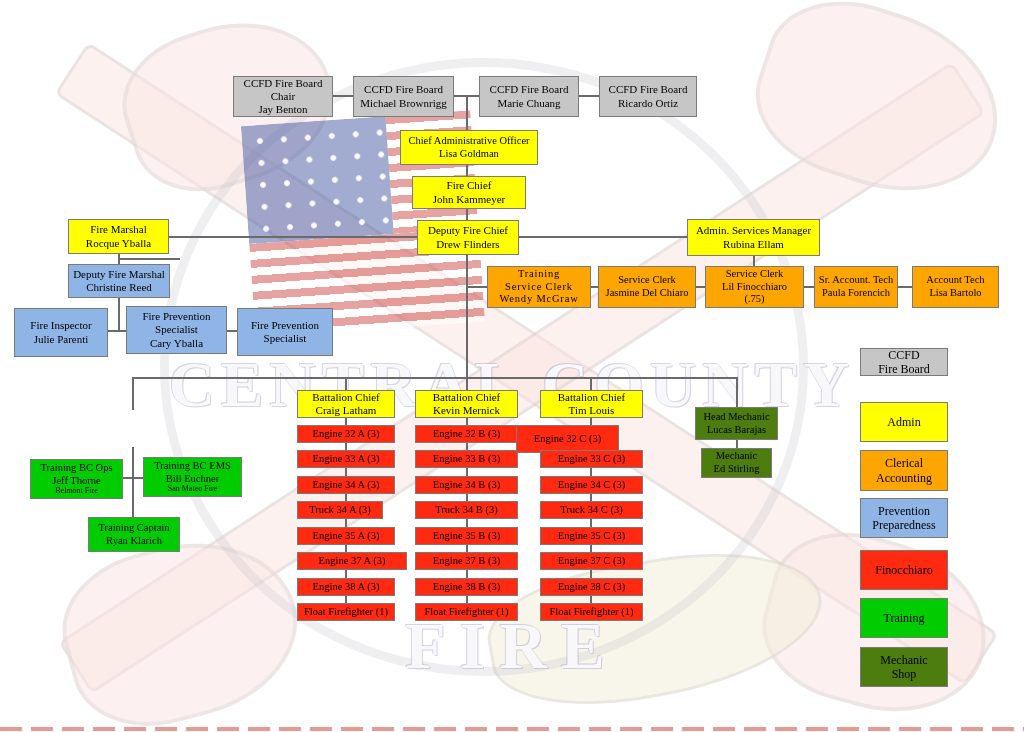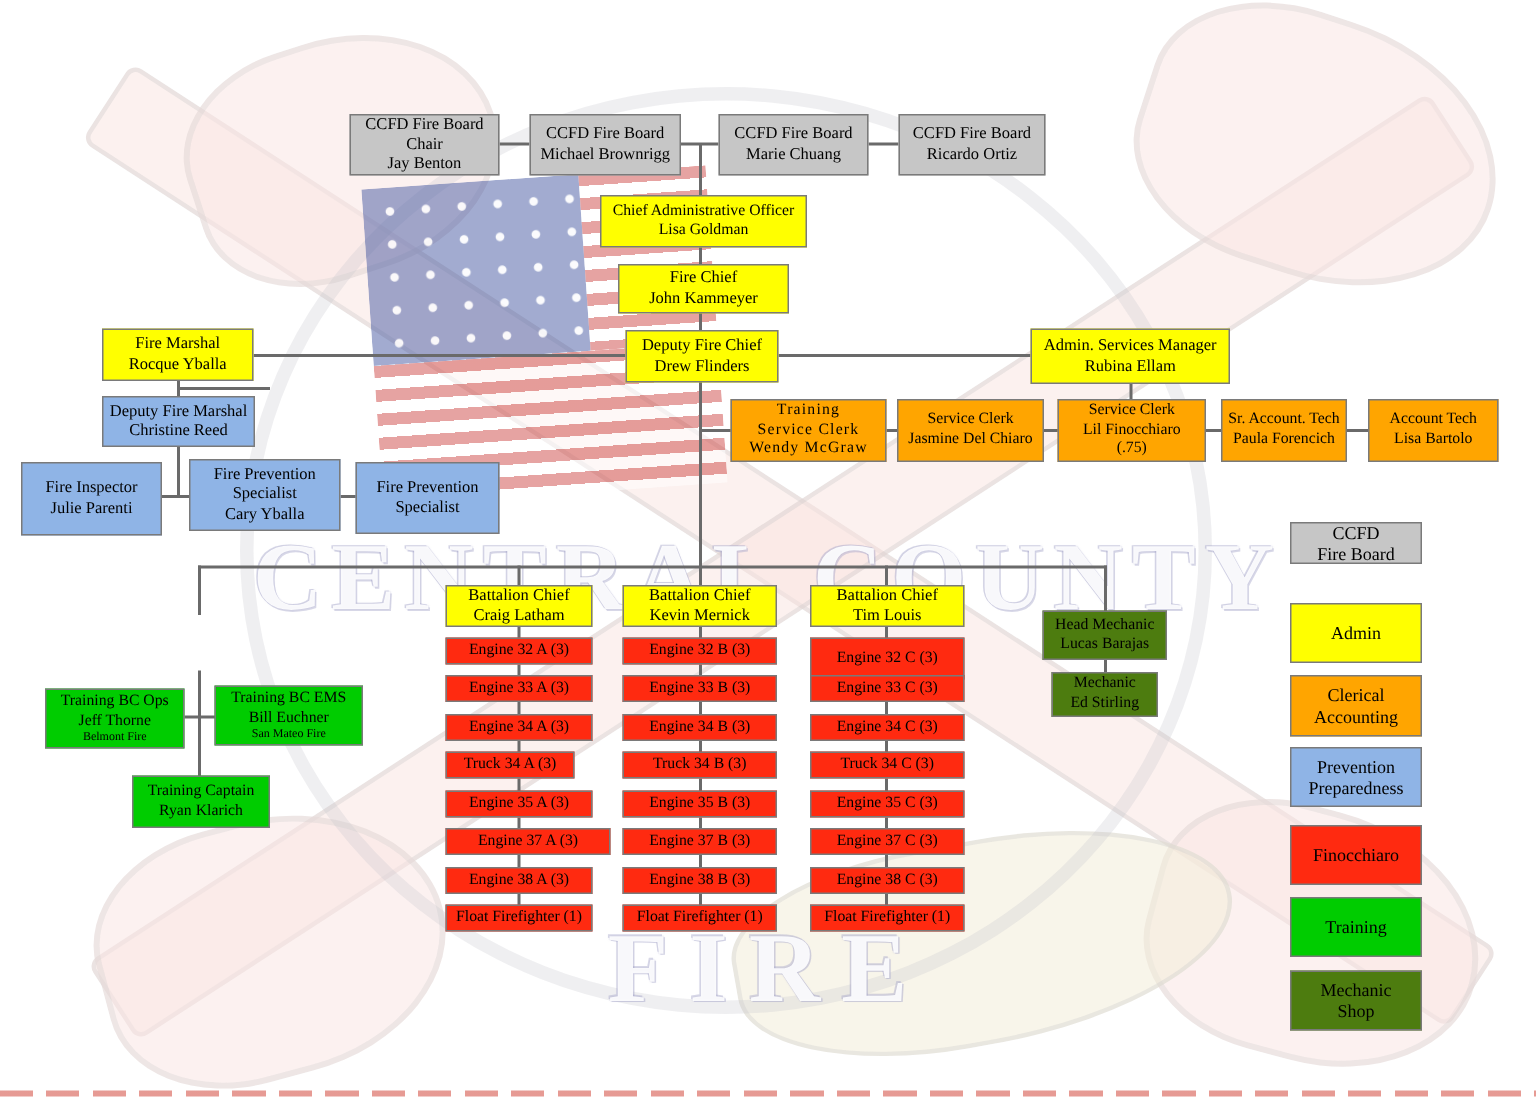--- a/index.html
+++ b/index.html
@@ -193,21 +193,21 @@
   <div class="node red fs10" style="left:415px;top:450px;width:103px;height:18px">Engine 33 B (3)</div>
   <div class="node red fs10" style="left:415px;top:476px;width:103px;height:18px">Engine 34 B (3)</div>
   <div class="node red fs10" style="left:415px;top:501px;width:103px;height:18px">Truck 34 B (3)</div>
   <div class="node red fs10" style="left:415px;top:527px;width:103px;height:18px">Engine 35 B (3)</div>
   <div class="node red fs10" style="left:415px;top:552px;width:103px;height:18px">Engine 37 B (3)</div>
   <div class="node red fs10" style="left:415px;top:578px;width:103px;height:18px">Engine 38 B (3)</div>
   <div class="node red fs10" style="left:415px;top:603px;width:103px;height:18px">Float Firefighter (1)</div>
 
   <div class="node yellow" style="left:540px;top:390px;width:103px;height:28px">Battalion Chief
 Tim Louis</div>
-  <div class="node red fs10" style="left:540px;top:425px;width:103px;height:28px">Engine 32 C (3)</div>
+  <div class="node red fs10" style="left:516px;top:425px;width:103px;height:28px">Engine 32 C (3)</div>
   <div class="node red fs10" style="left:540px;top:450px;width:103px;height:18px">Engine 33 C (3)</div>
   <div class="node red fs10" style="left:540px;top:476px;width:103px;height:18px">Engine 34 C (3)</div>
   <div class="node red fs10" style="left:540px;top:501px;width:103px;height:18px">Truck 34 C (3)</div>
   <div class="node red fs10" style="left:540px;top:527px;width:103px;height:18px">Engine 35 C (3)</div>
   <div class="node red fs10" style="left:540px;top:552px;width:103px;height:18px">Engine 37 C (3)</div>
   <div class="node red fs10" style="left:540px;top:578px;width:103px;height:18px">Engine 38 C (3)</div>
   <div class="node red fs10" style="left:540px;top:603px;width:103px;height:18px">Float Firefighter (1)</div>
 
   <div class="node white fs10" style="left:695px;top:407px;width:83px;height:33px">Head Mechanic
 Lucas Barajas</div>

